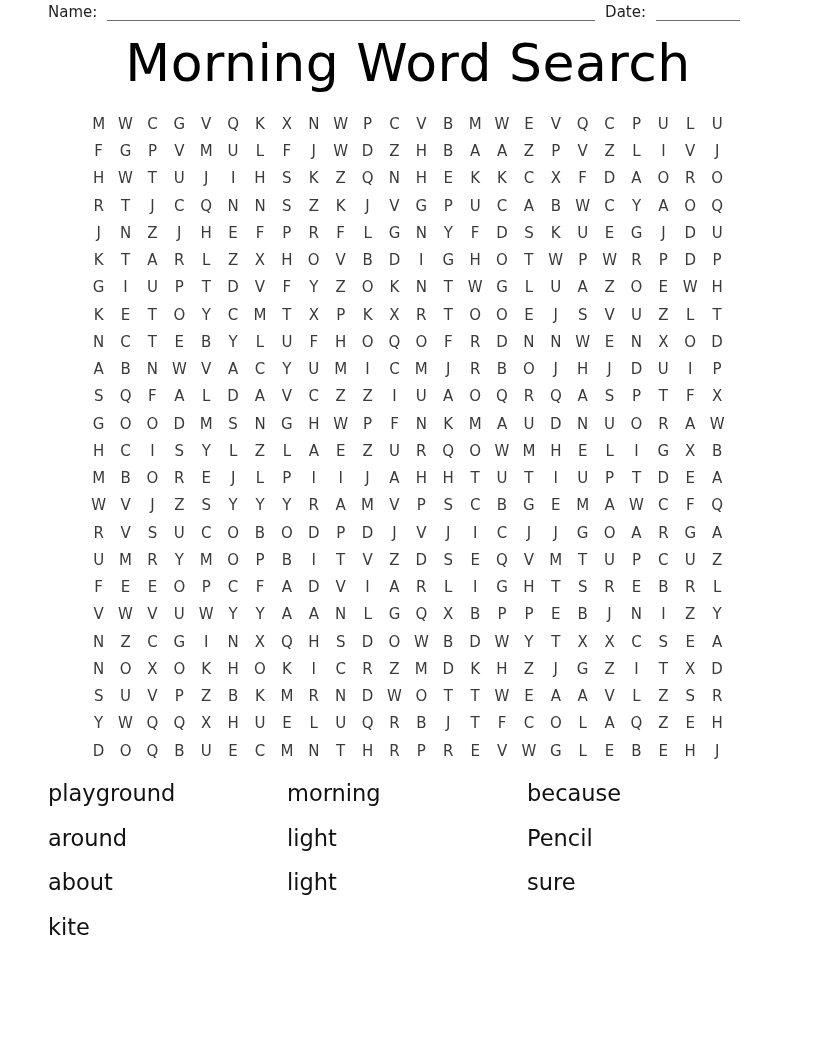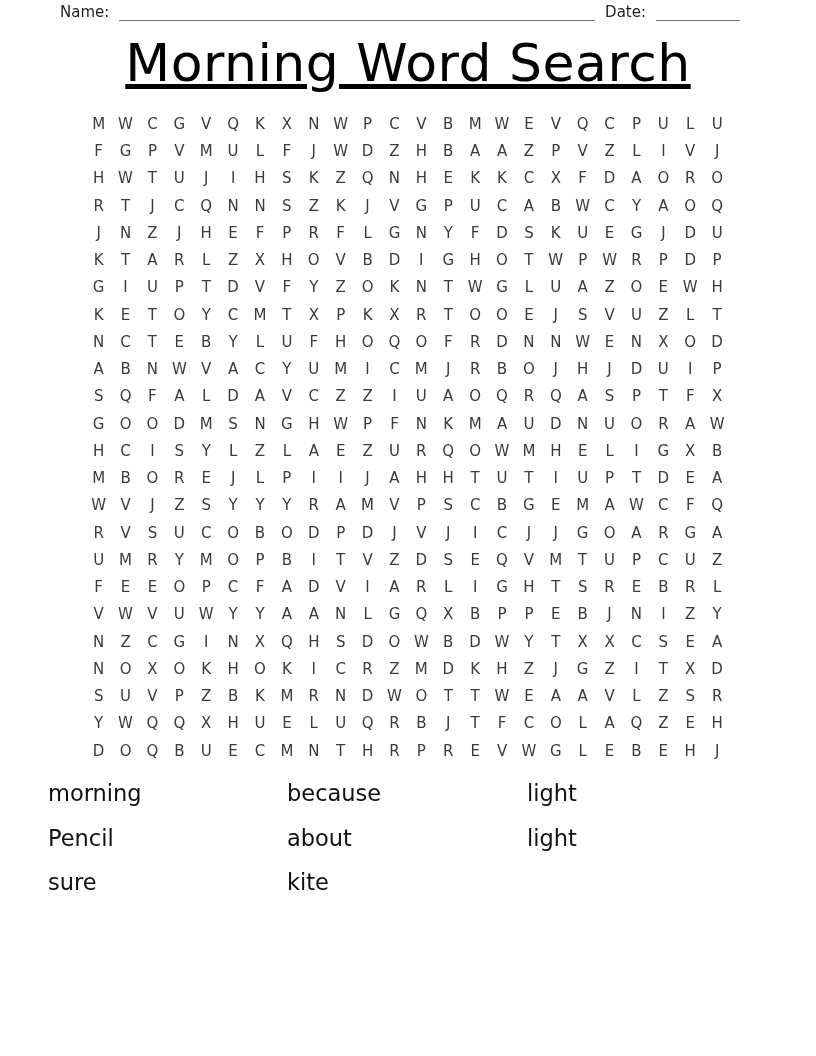--- a/index.html
+++ b/index.html
@@ -14,21 +14,21 @@
   .page {
     position: relative;
     width: 816px;
     height: 1056px;
     overflow: hidden;
     background: #ffffff;
   }
   .header-row {
     display: flex;
     align-items: flex-end;
-    padding: 3px 76px 0 60px;
+    padding: 3px 76px 0 48px;
     font-size: 15px;
     color: #1f1f1f;
   }
   .header-label {
     white-space: nowrap;
     line-height: 18px;
   }
   .fill-line {
     flex: 1 1 auto;
     border-bottom: 1.4px solid #6f6f6f;
@@ -42,21 +42,20 @@
     margin-left: 10px;
   }
   .title {
     text-align: center;
     font-size: 52px;
     line-height: 1.1;
     margin-top: 14px;
     letter-spacing: 0.5px;
     color: #000000;
     font-weight: 400;
-    text-decoration: underline;
   }
   .grid {
     margin: 18px auto 0 auto;
     display: grid;
     grid-template-columns: repeat(24, 26.9px);
     width: 645.6px;
   }
   .cell {
     height: 27.25px;
     display: flex;
@@ -665,22 +664,24 @@
       <div class="cell">G</div>
       <div class="cell">L</div>
       <div class="cell">E</div>
       <div class="cell">B</div>
       <div class="cell">E</div>
       <div class="cell">H</div>
       <div class="cell">J</div>
     </div>
 
   <div class="words">
+      <div class="word">playground</div>
       <div class="word">morning</div>
       <div class="word">because</div>
+      <div class="word">around</div>
       <div class="word">light</div>
       <div class="word">Pencil</div>
       <div class="word">about</div>
       <div class="word">light</div>
       <div class="word">sure</div>
       <div class="word">kite</div>
     </div>
 
 </div>
 

